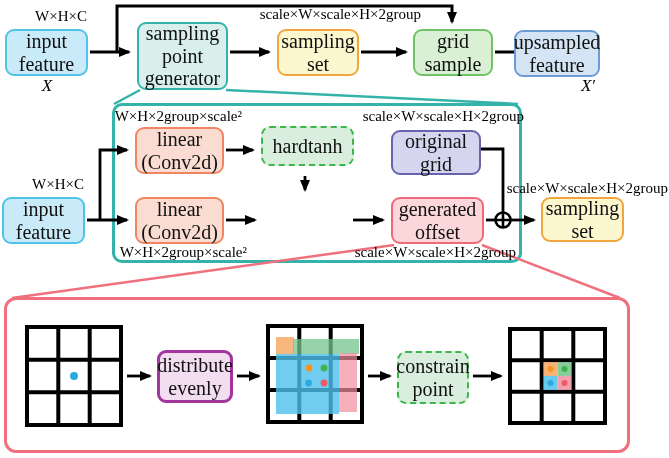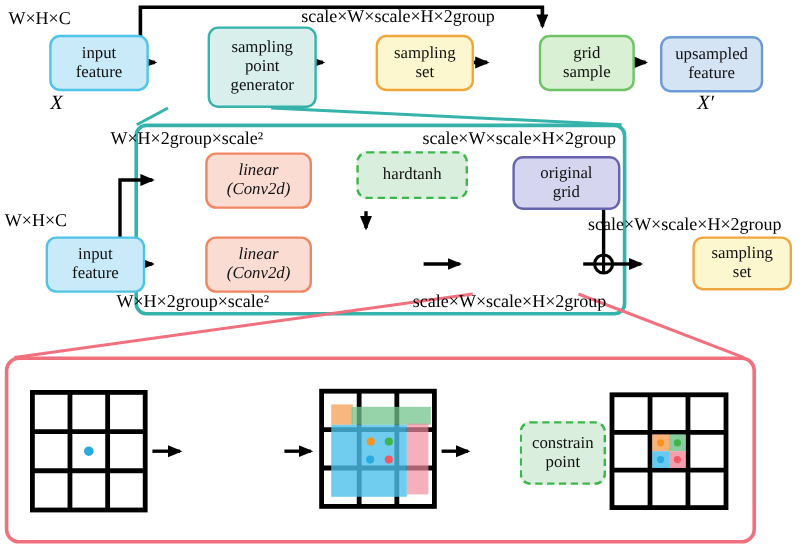--- a/index.html
+++ b/index.html
@@ -1,37 +1,37 @@
 <!DOCTYPE html>
 <html><head>
 <meta charset="utf-8">
 <style>
   html,body{margin:0;padding:0;background:#fff;}
   #figure{position:relative;width:669px;height:458px;background:#fff;overflow:hidden;
           font-family:"Liberation Serif",serif;color:#111;}
   .box{position:absolute;box-sizing:border-box;border-radius:9px;display:flex;
        align-items:center;justify-content:center;text-align:center;
-       font-size:14px;line-height:1.12;white-space:pre-line;z-index:3;margin-left:36px;}
+       font-size:20px;line-height:1.12;white-space:pre-line;z-index:3;}
   .b-blue   {background:#c9eaf9;border:2.5px solid #4fc3e8;}
   .b-teal   {background:#d8efec;border:2.5px solid #35b3ab;}
   .b-yellow {background:#fdf7cf;border:2.5px solid #f0a63c;}
   .b-green  {background:#d9f0d4;border:2.5px solid #6ec465;}
   .b-dblue  {background:#d4e4f5;border:2.5px solid #6b9bd2;}
-  .b-salmon {background:#fadcd2;border:2.5px solid #f08661;font-style:italic;}
+  .b-salmon {background:#fadcd2;border:2.5px solid #f08661;}
   .b-gdash  {background:#daeedd;border:2.8px dashed #3cb54a;}
   .b-purple {background:#d6d5ef;border:2.5px solid #6764ae;}
   .b-ygreen {background:#e9f3d2;border:2.5px solid #9cc03c;}
   .b-pink   {background:#fbd7da;border:2.5px solid #f0697a;}
   .b-magenta{background:#f3ddf0;border:3px solid #a3359c;}
   .container{position:absolute;box-sizing:border-box;background:transparent;z-index:1;}
   #teal-container{left:112px;top:103px;width:410px;height:160px;
                   border:3px solid #35b3ab;border-radius:10px;}
   #pink-container{left:4px;top:297px;width:626px;height:156px;
                   border:3px solid #f0707e;border-radius:12px;}
-  .dim{position:absolute;font-size:15px;text-align:left;white-space:nowrap;z-index:4;color:#000;}
+  .dim{position:absolute;font-size:15px;text-align:right;white-space:nowrap;z-index:4;color:#000;}
   .mathvar{position:absolute;font-size:17px;font-style:italic;text-align:center;z-index:4;color:#000;}
   #lines{position:absolute;left:0;top:0;width:669px;height:458px;z-index:2;pointer-events:none;}
 </style>
 </head>
 <body>
 
 <div id="figure">
 
   <div id="teal-container" class="container"></div>
   <div id="pink-container" class="container"></div>
@@ -138,23 +138,27 @@
 
   <div class="box b-salmon" style="left:135px;top:127px;width:89px;height:47px">linear
 (Conv2d)</div>
   <div class="box b-gdash" style="left:261px;top:126px;width:93px;height:40px">hardtanh</div>
   <div class="box b-purple" style="left:391px;top:130px;width:90px;height:45px">original
 grid</div>
   <div class="box b-blue" style="left:2px;top:197px;width:83px;height:47px">input
 feature</div>
   <div class="box b-salmon" style="left:135px;top:197px;width:89px;height:47px">linear
 (Conv2d)</div>
+  <div class="box b-pink" style="left:391px;top:197px;width:93px;height:47px">generated
+offset</div>
   <div class="box b-yellow" style="left:541px;top:197px;width:83px;height:45px">sampling
 set</div>
 
+  <div class="box b-magenta" style="left:157px;top:350px;width:76px;height:53px">distribute
+evenly</div>
   <div class="box b-gdash" style="left:397px;top:351px;width:72px;height:53px">constrain
 point</div>
 
   <div class="dim" style="left:7px;top:8px;width:80px">W×H×C</div>
   <div class="dim" style="left:251px;top:6px;width:170px">scale×W×scale×H×2group</div>
   <div class="mathvar" style="left:7px;top:76px;width:80px">X</div>
   <div class="mathvar" style="left:548px;top:76px;width:80px">X′</div>
   <div class="dim" style="left:92px;top:108px;width:150px">W×H×2group×scale²</div>
   <div class="dim" style="left:352px;top:108px;width:172px">scale×W×scale×H×2group</div>
   <div class="dim" style="left:4px;top:176px;width:80px">W×H×C</div>

